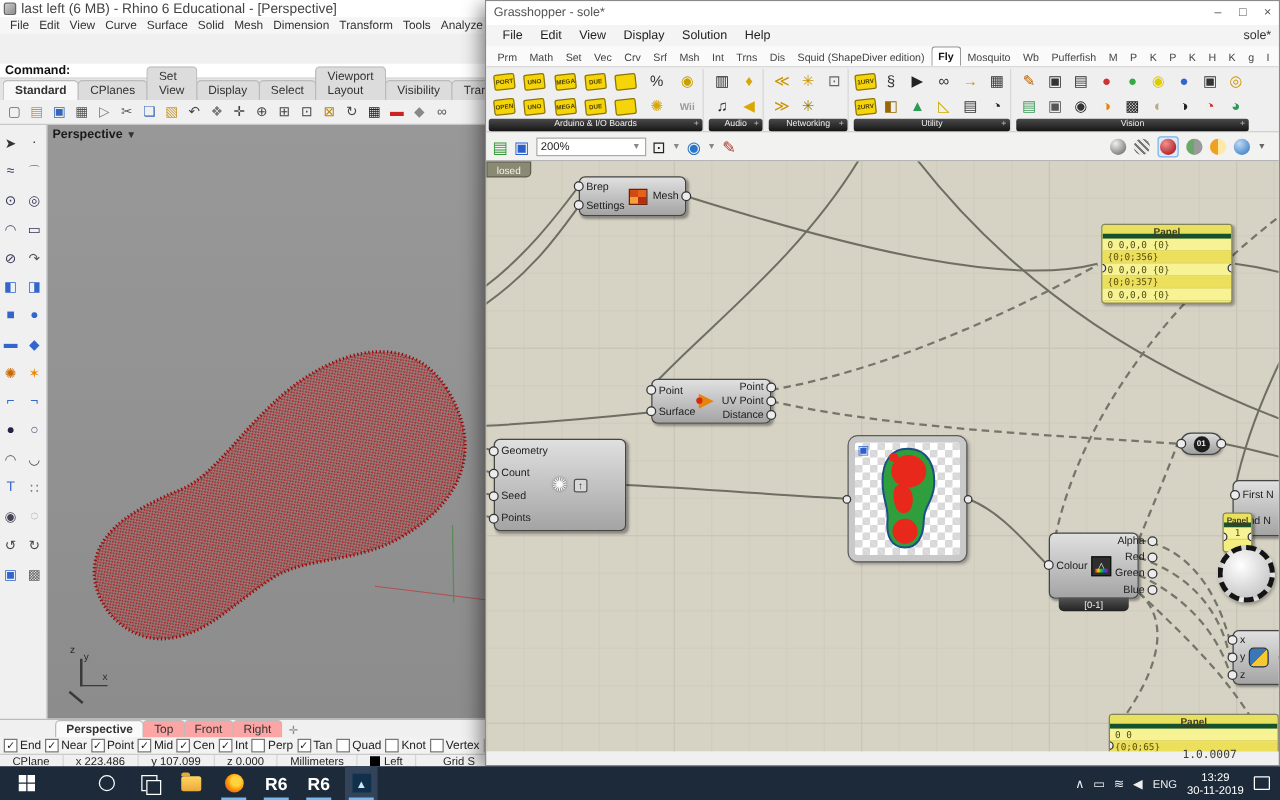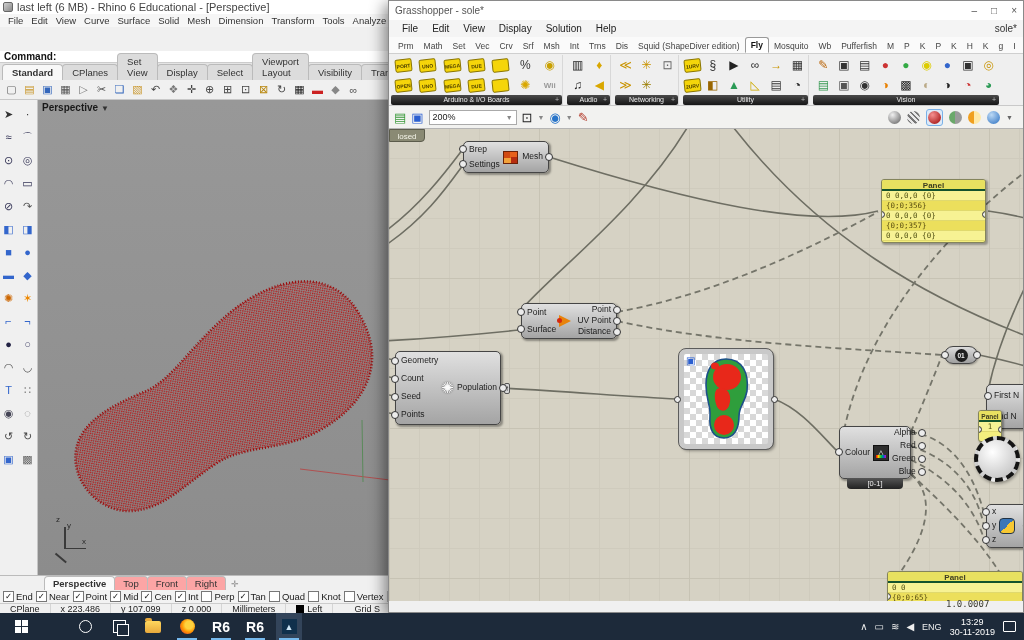--- a/index.html
+++ b/index.html
@@ -91,21 +91,21 @@
   .gh-in { padding-left:5px; align-items:flex-start; }
   .gh-out { padding-right:5px; align-items:flex-end; margin-left:auto; }
   .gh-center { display:flex; align-items:center; justify-content:center; padding:0 3px; }
   .port { position:relative; line-height:1.15; white-space:nowrap; }
   .gh-in .port::before { content:""; position:absolute; left:-10px; top:50%; transform:translateY(-50%); width:6px; height:6px; background:#ececec; border:1px solid #333; border-radius:50%; }
   .gh-out .port::after { content:""; position:absolute; right:-10px; top:50%; transform:translateY(-50%); width:6px; height:6px; background:#ececec; border:1px solid #333; border-radius:50%; }
   .ctag { position:absolute; left:10%; right:10%; top:100%; background:linear-gradient(180deg,#555,#222); color:#eee; font-size:7.5px; text-align:center; border-radius:0 0 4px 4px; padding:1px 0; }
   .upbtn { width:11px; height:11px; border:1px solid #555; background:#d8d8d8; border-radius:2px; font-size:8px; line-height:10px; text-align:center; color:#222; margin-left:2px; align-self:center; margin-right:3px; }
 
   .gh-panel { position:absolute; background:#f4ee7e; border:1px solid #84845c; border-radius:3px; box-shadow:1.5px 1.5px 2px rgba(0,0,0,.3); overflow:hidden; }
-  .gh-panel .ph { background:#e8e160; border-bottom:2px solid #14532d; font-size:8px; font-weight:bold; color:#3c3c20; text-align:center; height:11px; line-height:11px; }
+  .gh-panel .ph { background:#e8e160; border-bottom:4px solid #14532d; font-size:8px; font-weight:bold; color:#3c3c20; text-align:center; height:11px; line-height:11px;text-decoration:underline; }
   .prow { font-family:"DejaVu Sans Mono",monospace; font-size:7.5px; height:10px; line-height:10px; color:#4e4e12; padding:0 4px; border-bottom:1px solid #e0d96e; background:#f7f294; }
   .prow.path { background:#ecdf5c; color:#5a4e10; }
   .gh-panel .nubL { position:absolute; left:-4px; top:50%; width:7px; height:7px; background:#ececec; border:1px solid #333; border-radius:50%; }
   .gh-panel .nubR { position:absolute; right:-4px; top:50%; width:7px; height:7px; background:#ececec; border:1px solid #333; border-radius:50%; }
 
   
   .icon-mesh { width:15px; height:13px; background:conic-gradient(#e8611a 25%,#b62d10 0 50%,#f2a23a 0 75%,#d14a12 0); border:1px solid #6b2208; }
   .icon-cone { width:0; height:0; border-top:6px solid transparent; border-bottom:6px solid transparent; border-left:12px solid #e8830c; position:relative; }
   .icon-cone::after { content:""; position:absolute; left:-14px; top:-3px; width:5px; height:5px; background:#d42a10; border-radius:50%; }
   .icon-pop { font-size:15px; color:#fafafa; text-shadow:0 0 2px #333; }
@@ -539,23 +539,20 @@
       <div class="gh-comp" style="left:6px;top:222px;width:106px;height:74px">
         <div class="gh-col gh-in">
             <div class="port">Geometry</div>
             <div class="port">Count</div>
             <div class="port">Seed</div>
             <div class="port">Points</div>
           </div>
         <div class="gh-center">
             <span class="icon-pop">✺</span>
           </div>
-        <div class="gh-col gh-out">
-            <div class="port">Population</div>
-          </div>
         <div class="upbtn">↑</div>
       </div>
 
       <div id="gh-image">
         <svg width="84" height="88" viewBox="0 0 84 88">
           <path d="M42,5 C59,5 65,20 63,37 C61,49 55,52 55,62 C55,75 50,84 40,84 C29,84 25,75 26,62 C27,52 22,46 22,31 C22,15 29,5 42,5 Z" fill="#2f9e3c" stroke="#1c4f8a" stroke-width="1.6"></path>
           <ellipse cx="43" cy="23" rx="14" ry="13" fill="#e8281a"></ellipse>
           <ellipse cx="31" cy="12" rx="4" ry="3.5" fill="#e8281a"></ellipse>
           <path d="M36,34 C46,34 48,44 45,52 C42,59 34,58 32,50 C30,43 30,34 36,34 Z" fill="#e8281a"></path>
           <ellipse cx="40" cy="71" rx="10" ry="10" fill="#e8281a"></ellipse>

